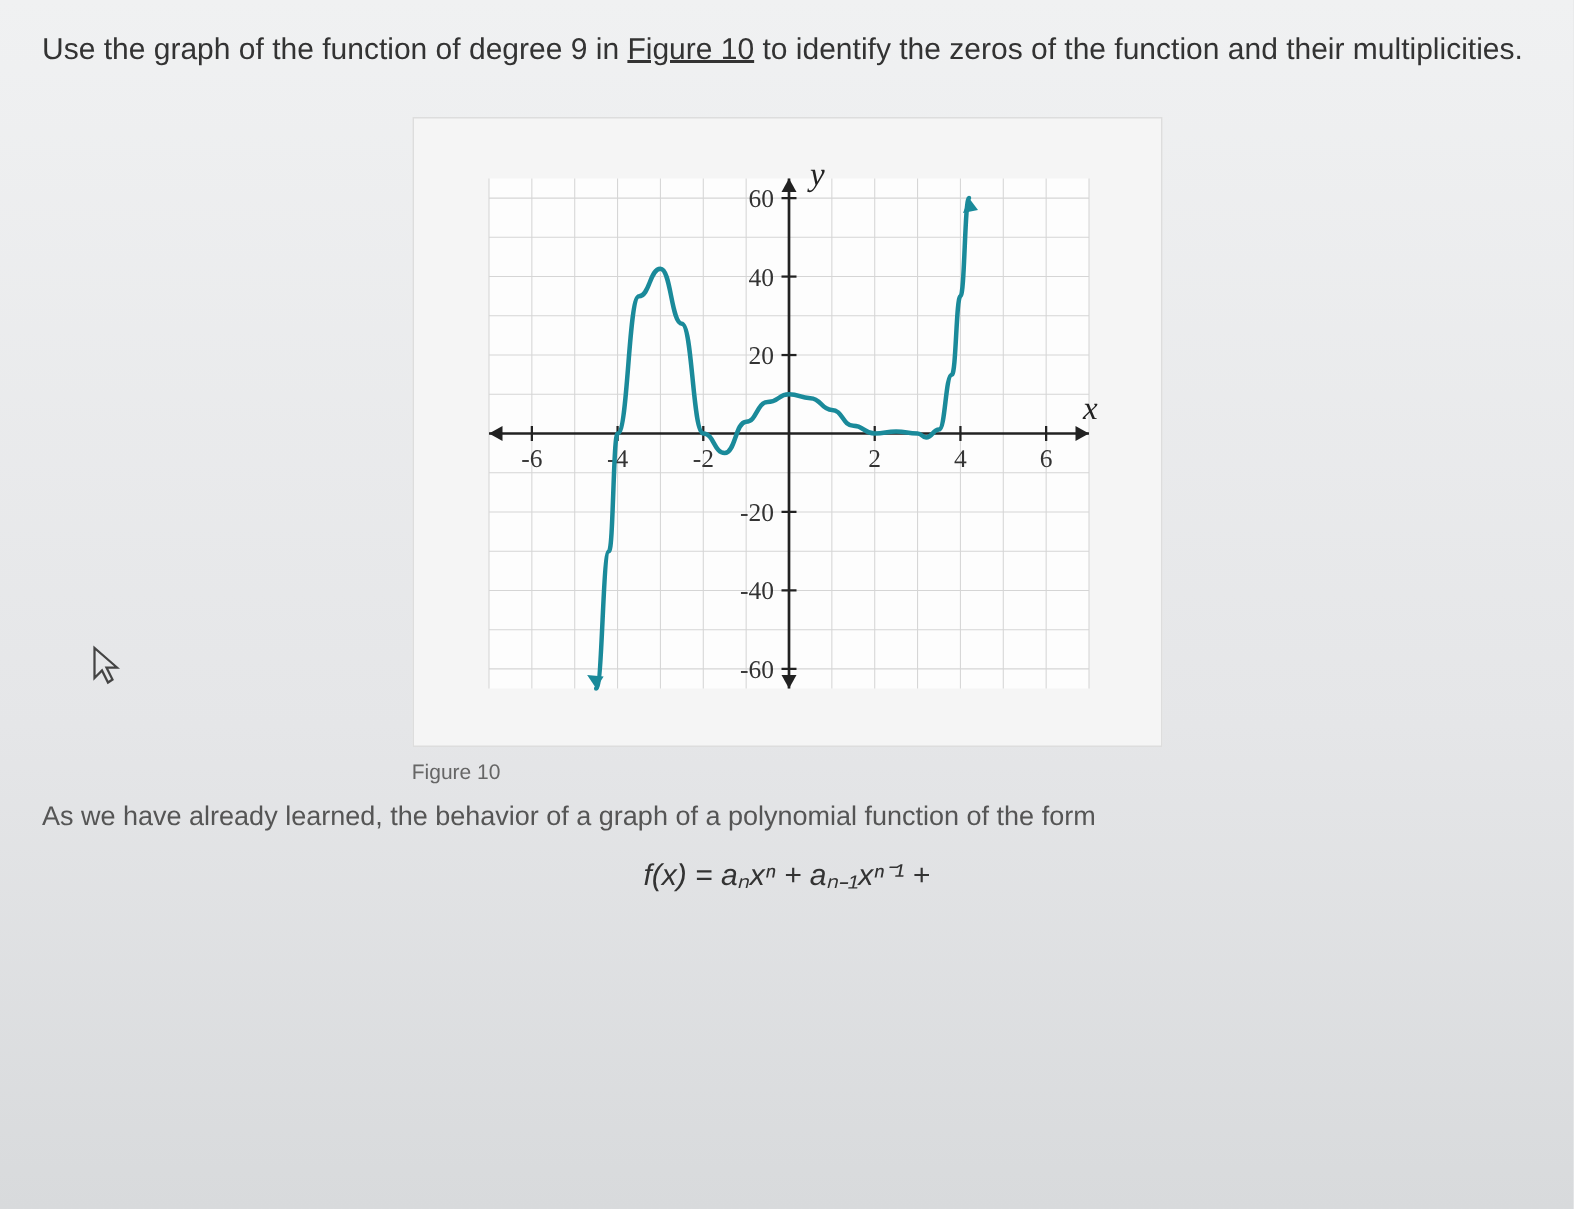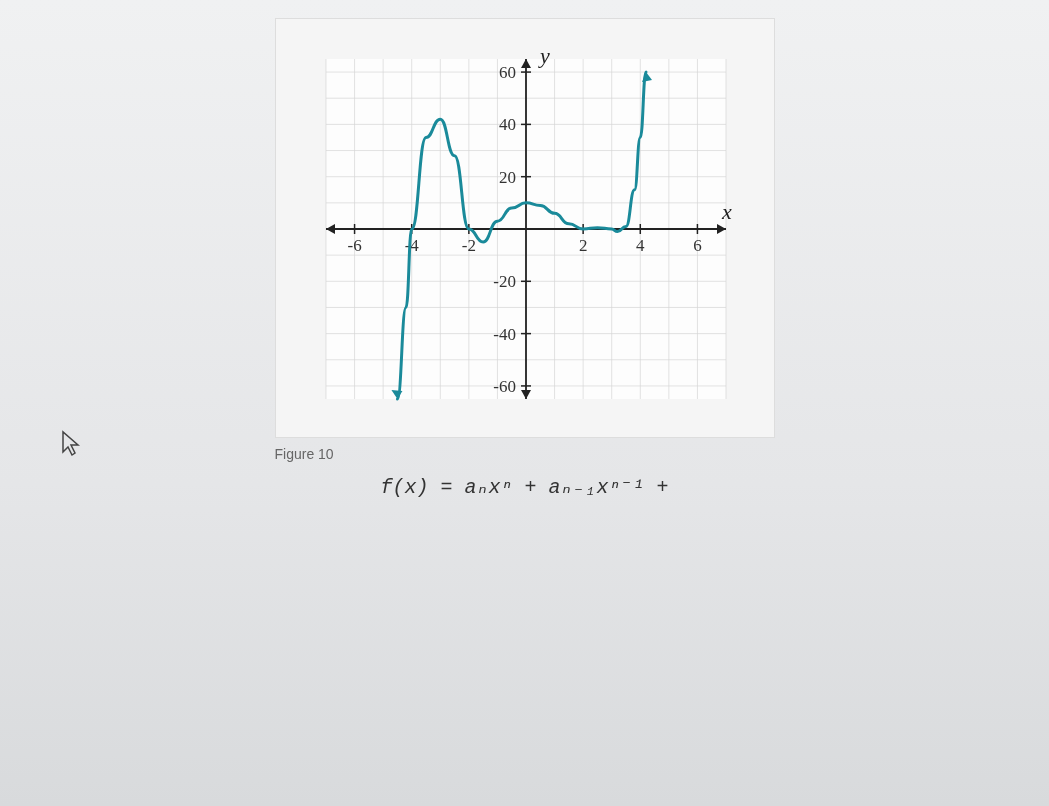--- a/index.html
+++ b/index.html
@@ -58,38 +58,41 @@
       font-size: 18px;
       color: #555;
       line-height: 1.4;
     }
     .formula {
       text-align: center;
       font-size: 20px;
       font-style: italic;
       color: #333;
       margin-top: 12px;
-      font-family: Liberation Mono, monospace;
+      font-family: Liberation Sans, sans-serif;
     }
     .cursor-icon {
       position: absolute;
       left: 60px;
       top: 430px;
       font-size: 26px;
       color: #444;
     }
     svg text {
       font-family: 'Times New Roman', serif;
     }
   </style>
 </head>
 <body>
 
 <div class="page">
 
+  <p class="instruction">
+    <span>Use the graph of the function of degree 9 in </span><a class="figure-link">Figure 10</a><span> to identify the zeros of the function and their multiplicities.</span>
+  </p>
 
   <div class="figure-area">
     <div class="chart-container">
       <svg id="chart-svg" width="480" height="400" viewBox="0 0 480 400">
           <rect x="40" y="30" width="400" height="340" fill="#fdfdfd" stroke="none"></rect>
           <line x1="40" y1="370" x2="40" y2="30" stroke="#d5d5d5" stroke-width="0.7"></line>
           <line x1="68.57142857142857" y1="370" x2="68.57142857142857" y2="30" stroke="#d5d5d5" stroke-width="0.7"></line>
           <line x1="97.14285714285714" y1="370" x2="97.14285714285714" y2="30" stroke="#d5d5d5" stroke-width="0.7"></line>
           <line x1="125.71428571428571" y1="370" x2="125.71428571428571" y2="30" stroke="#d5d5d5" stroke-width="0.7"></line>
           <line x1="154.28571428571428" y1="370" x2="154.28571428571428" y2="30" stroke="#d5d5d5" stroke-width="0.7"></line>
@@ -155,15 +158,16 @@
     </div>
     <div class="figure-caption">Figure 10</div>
   </div>
 
   <span class="cursor-icon">
     <svg width="22" height="28" viewBox="0 0 22 28">
       <path d="M3 2 L3 22 L8 17 L12 25 L15 23 L11 15 L18 15 Z" fill="none" stroke="#444" stroke-width="1.5"></path>
     </svg>
   </span>
 
+  <p class="section-body">As we have already learned, the behavior of a graph of a polynomial function of the form</p>
   <p class="formula">f(x) = aₙxⁿ + aₙ₋₁xⁿ⁻¹ + </p>
 
 </div>
 
 </body></html>

